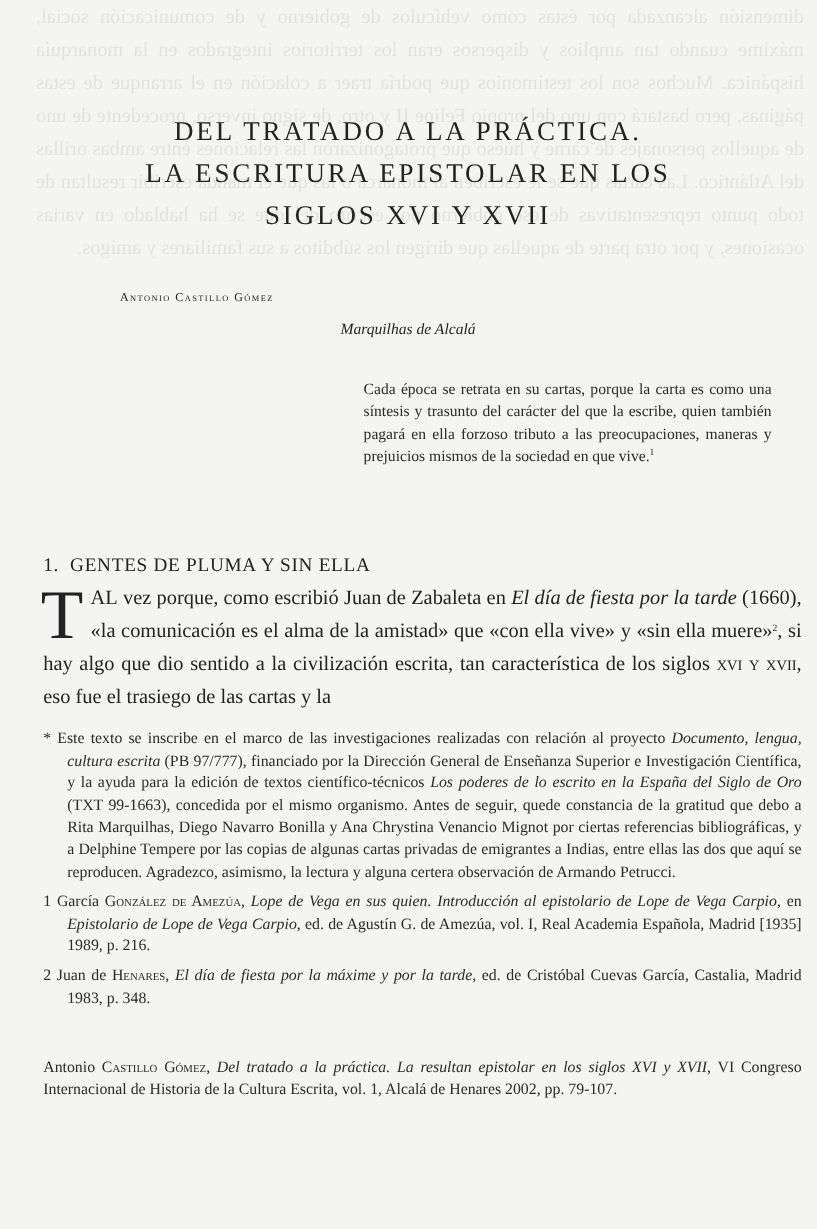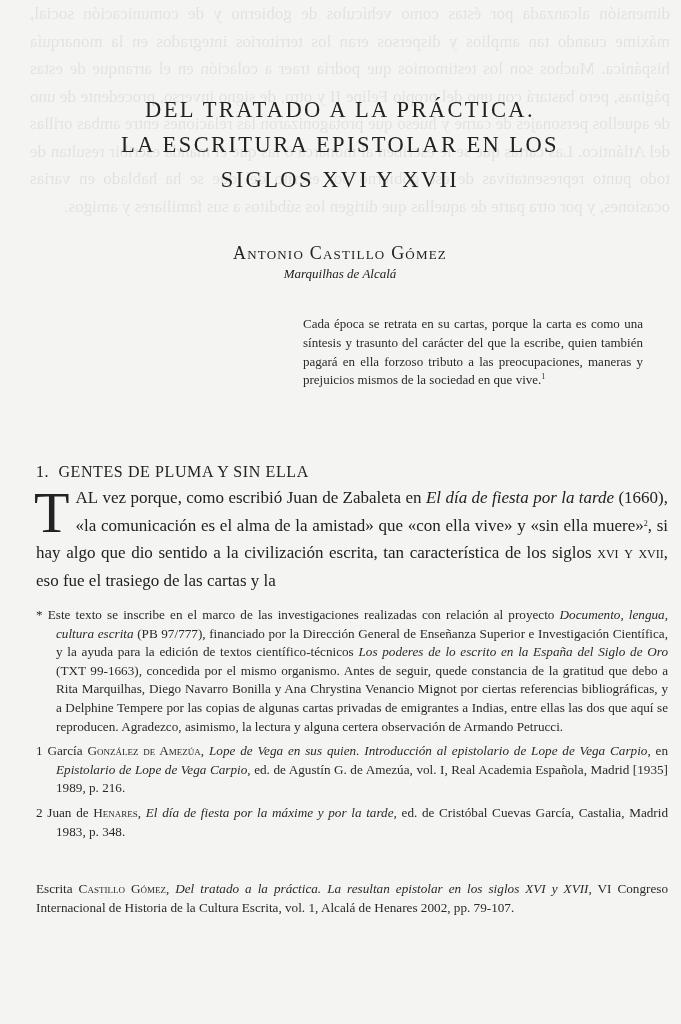--- a/index.html
+++ b/index.html
@@ -17,21 +17,21 @@
       pointer-events: none; filter: blur(0.4px); overflow: hidden;
     }
     .page { position: absolute; left: 0; top: 0; width: 681px; height: 1024px; }
     .title {
       position: absolute; left: 60px; width: 560px; top: 92px;
       text-align: center; font-size: 22.5px; letter-spacing: 2.4px;
       line-height: 35px; color: #222; text-transform: uppercase;
     }
     .author {
       position: absolute; left: 100px; width: 480px; top: 243px;
-      text-align: center; font-size: 18px; letter-spacing: 1.2px; font-variant: small-caps; color: #222;
+      font-size: 10px; letter-spacing: 1.2px; font-variant: small-caps; color: #222;
     }
     .affiliation {
       position: absolute; left: 100px; width: 480px; top: 266px;
       text-align: center; font-size: 13px; font-style: italic; color: #222;
     }
     .epigraph {
       position: absolute; left: 303px; width: 340px; top: 315px;
       font-size: 13px; line-height: 18.8px; text-align: justify; color: #2a2a2a;
     }
     sup { font-size: 8px; vertical-align: 5px; line-height: 0; }
@@ -83,15 +83,15 @@
   </div>
 
   <div class="body-text"><span class="dropcap">T</span><span class="sc">AL</span><span> vez porque, como escribió Juan de Zabaleta en </span><i>El día de fiesta por la tarde</i><span> (1660), «la comunicación es el alma de la amistad» que «con ella vive» y «sin ella muere»</span><sup>2</sup><span>, si hay algo que dio sentido a la civilización escrita, tan característica de los siglos </span><span class="sc">xvi y xvii</span><span>, eso fue el trasiego de las cartas y la</span></div>
 
   <div class="footnotes" id="fn-container">
       <div class="fn"><span>*</span><span> Este texto se inscribe en el marco de las investigaciones realizadas con relación al proyecto </span><i>Documento, lengua, cultura escrita</i><span> (PB 97/777), financiado por la Dirección General de Enseñanza Superior e Investigación Científica, y la ayuda para la edición de textos científico-técnicos </span><i>Los poderes de lo escrito en la España del Siglo de Oro</i><span> (TXT 99-1663), concedida por el mismo organismo. Antes de seguir, quede constancia de la gratitud que debo a Rita Marquilhas, Diego Navarro Bonilla y Ana Chrystina Venancio Mignot por ciertas referencias bibliográficas, y a Delphine Tempere por las copias de algunas cartas privadas de emigrantes a Indias, entre ellas las dos que aquí se reproducen. Agradezco, asimismo, la lectura y alguna certera observación de Armando Petrucci.</span></div>
       <div class="fn"><span>1</span><span> García </span><span class="sc">González de Amezúa</span><span>, </span><i>Lope de Vega en sus quien. Introducción al epistolario de Lope de Vega Carpio</i><span>, en </span><i>Epistolario de Lope de Vega Carpio</i><span>, ed. de Agustín G. de Amezúa, vol. I, Real Academia Española, Madrid [1935] 1989, p. 216.</span></div>
       <div class="fn"><span>2</span><span> Juan de </span><span class="sc">Henares</span><span>, </span><i>El día de fiesta por la máxime y por la tarde</i><span>, ed. de Cristóbal Cuevas García, Castalia, Madrid 1983, p. 348.</span></div>
     </div>
 
-  <div class="citation"><span>Escrita </span><span class="sc">Castillo Gómez</span><span>, </span><i>Del tratado a la práctica. La resultan epistolar en los siglos XVI y XVII</i><span>, VI Congreso Internacional de Historia de la Cultura Escrita, vol. 1, Alcalá de Henares 2002, pp. 79-107.</span></div>
+  <div class="citation"><span>Antonio </span><span class="sc">Castillo Gómez</span><span>, </span><i>Del tratado a la práctica. La resultan epistolar en los siglos XVI y XVII</i><span>, VI Congreso Internacional de Historia de la Cultura Escrita, vol. 1, Alcalá de Henares 2002, pp. 79-107.</span></div>
 
 </div>
 
 </body></html>

